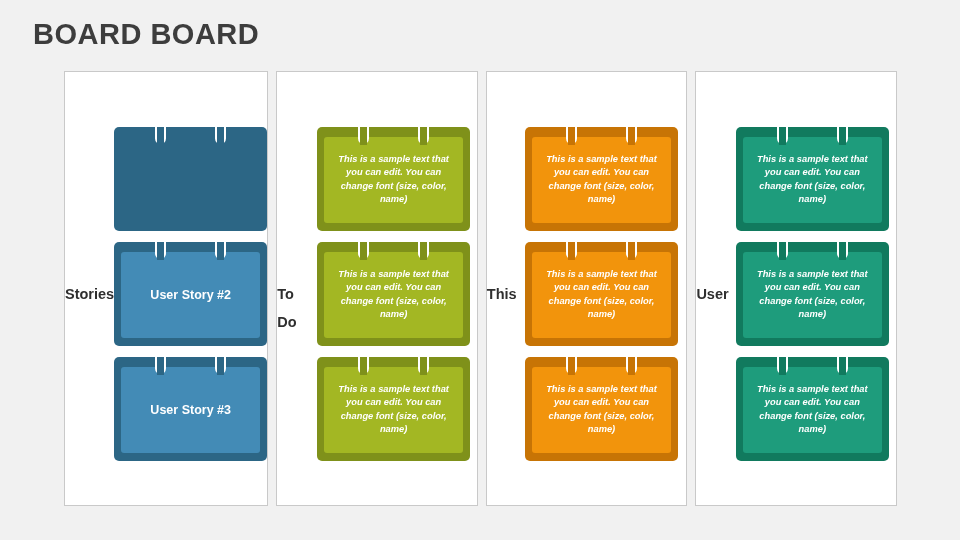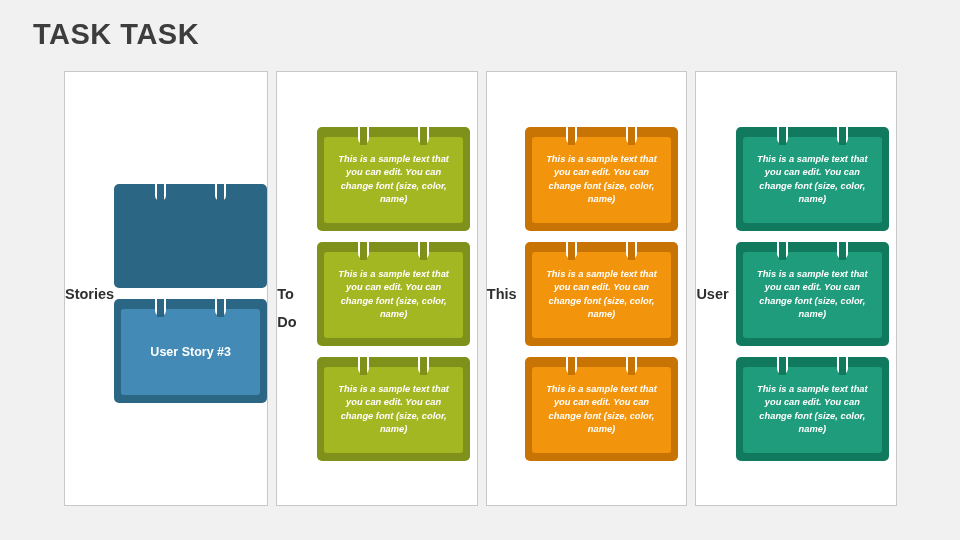--- a/index.html
+++ b/index.html
@@ -119,33 +119,44 @@
     font-size: 9.3px;
     font-style: italic;
     font-weight: bold;
     line-height: 1.42;
     padding: 0 9px;
   }
 </style>
 </head>
 <body>
 
-<div id="slide-title">TASK TASK</div>
+<div id="slide-title">BOARD BOARD</div>
 
 <div id="board">
     <div class="column">
       <div class="column-header">Stories</div>
       <div class="card-stack">
         <div class="card first" style="background: rgb(44, 102, 133);">
           <span class="ring left">
             <span style="position: absolute; inset: 8px 0px -3px; background: rgb(44, 102, 133);"></span>
           </span>
           <span class="ring right">
             <span style="position: absolute; inset: 8px 0px -3px; background: rgb(44, 102, 133);"></span>
           </span>
+        </div>
+        <div class="card" style="background: rgb(44, 102, 133);">
+          <span class="ring left">
+            <span style="position: absolute; inset: 8px 0px -3px; background: rgb(44, 102, 133);"></span>
+          </span>
+          <span class="ring right">
+            <span style="position: absolute; inset: 8px 0px -3px; background: rgb(44, 102, 133);"></span>
+          </span>
+          <div class="card-inner" style="background: rgb(67, 139, 182);">
+            <div class="story-label">User Story #2</div>
+          </div>
         </div>
         <div class="card" style="background: rgb(44, 102, 133);">
           <span class="ring left">
             <span style="position: absolute; inset: 8px 0px -3px; background: rgb(44, 102, 133);"></span>
           </span>
           <span class="ring right">
             <span style="position: absolute; inset: 8px 0px -3px; background: rgb(44, 102, 133);"></span>
           </span>
           <div class="card-inner" style="background: rgb(67, 139, 182); align-items: center;">
             <div class="story-label">User Story #3</div>

